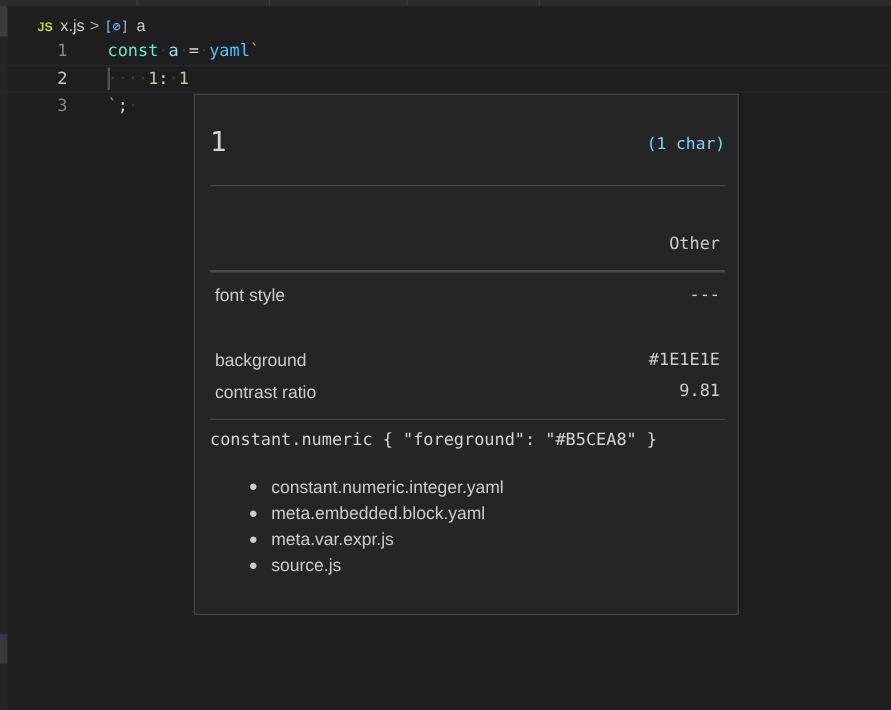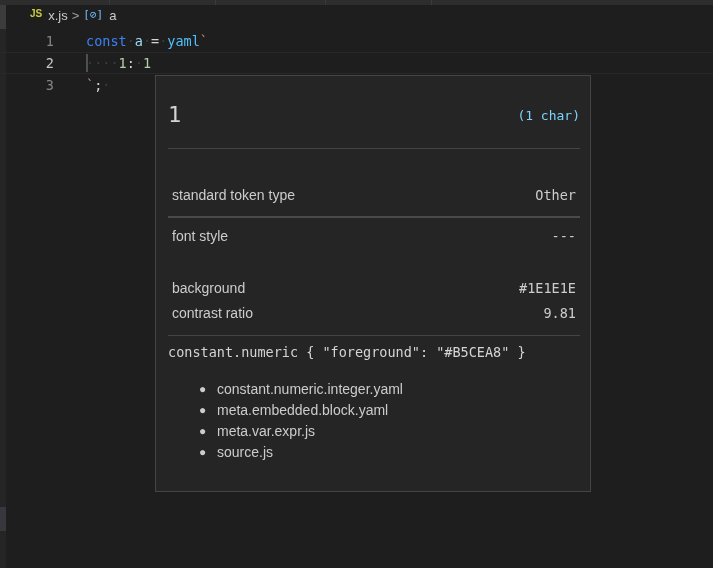--- a/index.html
+++ b/index.html
@@ -34,21 +34,21 @@
     }
     .left-gutter .thumb-bottom {
       position: absolute; left: 0; top: 502px; width: 6px; height: 24px;
       background: #37373d;
     }
     .breadcrumb {
       position: absolute;
       left: 30px; top: 8px;
       height: 20px;
       display: flex;
-      align-items: flex-start;
+      align-items: flex-end;
       font-size: 13px;
       color: #cccccc;
     }
     .breadcrumb .js-icon {
       color: #cbcb41;
       font-size: 10px;
       font-weight: bold;
       margin-right: 6px;
       letter-spacing: 0px;
     }
@@ -88,21 +88,21 @@
       text-align: right;
       color: #858585;
     }
     .line.current .ln { color: #c6c6c6; }
     .code {
       position: absolute;
       left: 86px;
       white-space: pre;
       color: #d4d4d4;
     }
-    .kw { color: #3b82f6; }
+    .kw { color: #5eead4; }
     .var { color: #9cdcfe; }
     .fn { color: #4fc1ff; }
     .num { color: #b5cea8; }
     .tick { color: #ce9178; }
     .ws { color: #3b3b3b; }
     .cursor-bar {
       position: absolute;
       left: 86px; top: 1px;
       width: 2px; height: 18px;
       background: #505050;
@@ -228,21 +228,20 @@
 </div>
 
 <div class="hover">
   <div class="head">
     <span class="big">1</span>
     <span class="count">(1 char)</span>
   </div>
   <div class="hr" style="top:72px"></div>
 
   <div class="prop" style="top:107px">
-    <span class="k">standard token type</span>
     <span class="v">Other</span>
   </div>
   <div class="hr thick" style="top:140px"></div>
 
   <div class="prop" style="top:148px">
     <span class="k">font style</span>
     <span class="v">---</span>
   </div>
   <div class="prop" style="top:200px">
     <span class="k">background</span>

